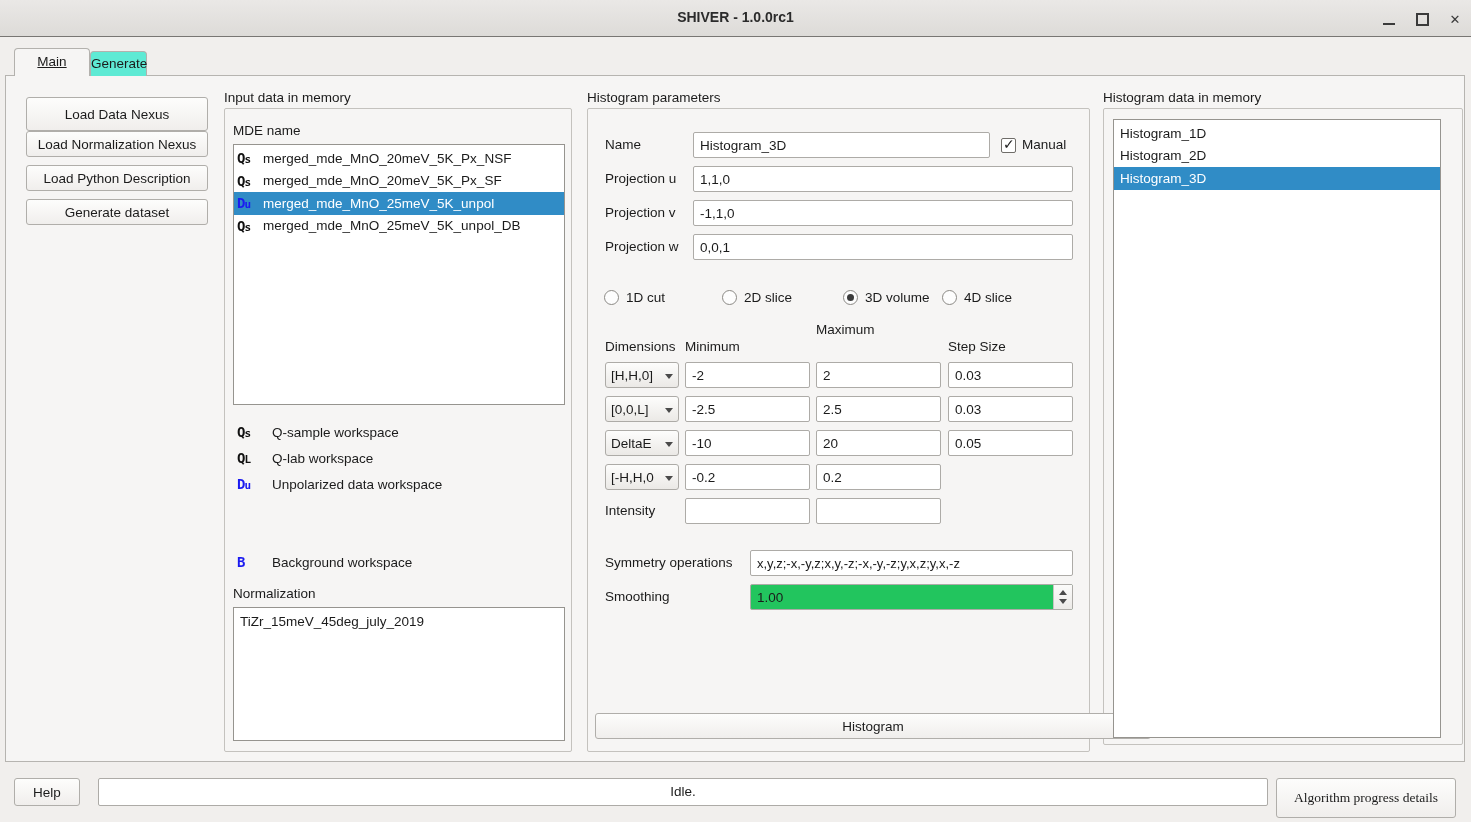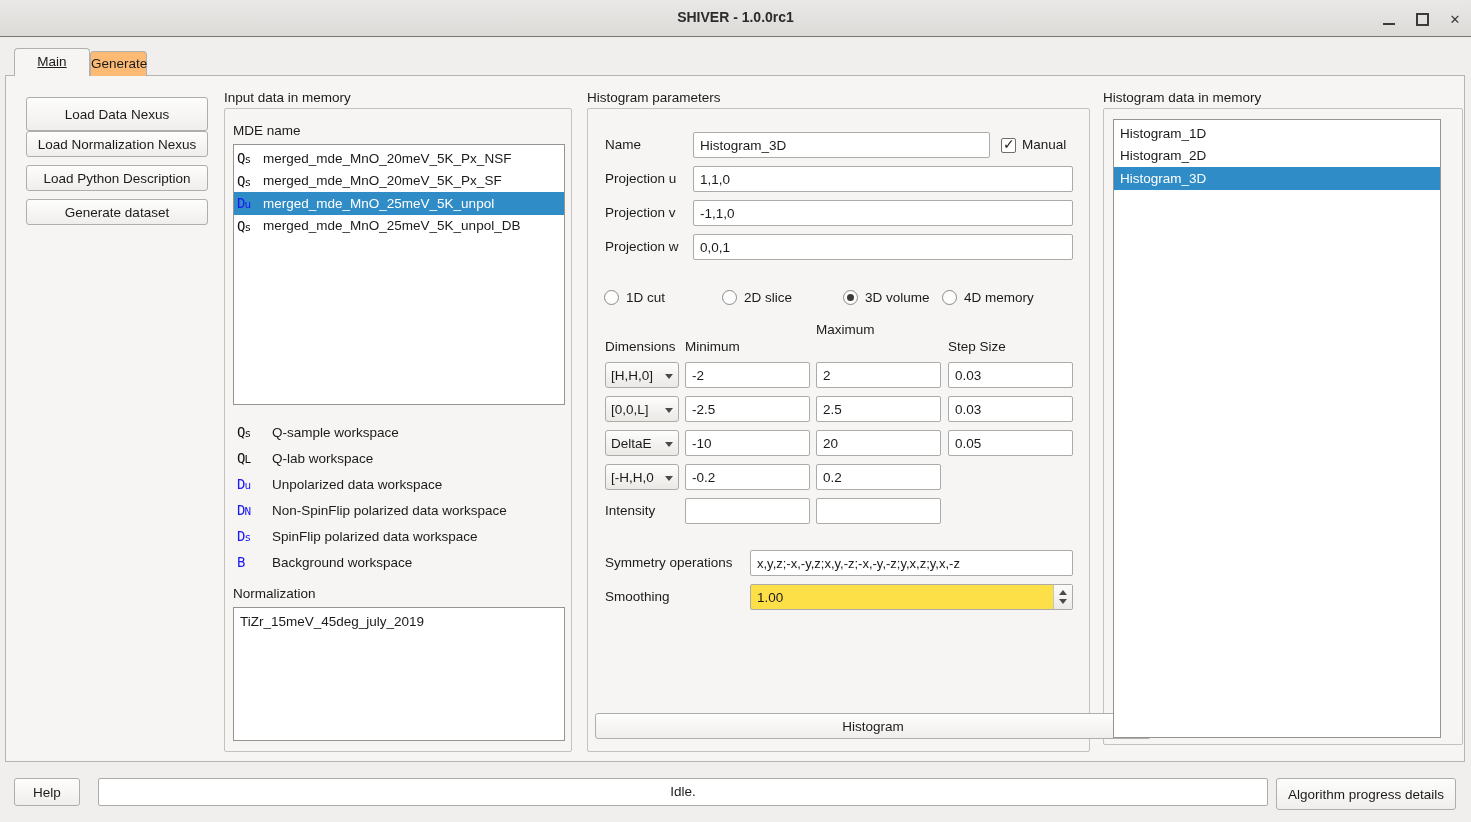--- a/index.html
+++ b/index.html
@@ -10,35 +10,35 @@
     background:linear-gradient(#eae8e6,#dddbd8);border-bottom:1px solid #787673;box-sizing:border-box;}
   .title{position:absolute;left:0;right:0;top:9px;text-align:center;font-weight:bold;font-size:14px;color:#2b2b2b;}
   .wbtn{position:absolute;top:7px;width:24px;height:24px;display:flex;align-items:center;justify-content:center;}
   .glyph-min{width:12px;height:2px;background:#3a3a3a;margin-top:10px;}
   .glyph-max{width:9px;height:9px;border:2px solid #3a3a3a;}
   .glyph-close::before{content:"\2715";font-size:13px;font-weight:bold;color:#3a3a3a;}
   
   .tab{position:absolute;box-sizing:border-box;border:1px solid #b3b1ad;border-bottom:none;
     border-radius:4px 4px 0 0;text-align:center;z-index:3;white-space:nowrap;}
   .tab.active{left:14px;top:48px;width:76px;height:28px;background:#f6f5f4;line-height:26px;text-decoration:underline;}
-  .tab.inactive{left:90px;top:51px;width:57px;height:25px;background:#fdba74;line-height:23px;}
+  .tab.inactive{left:90px;top:51px;width:57px;height:25px;background:#5eead4;line-height:23px;}
   .pane{position:absolute;left:5px;top:75px;width:1460px;height:687px;background:#f6f5f4;
     border:1px solid #b6b4b0;box-sizing:border-box;z-index:1;}
   
   .btn{position:absolute;box-sizing:border-box;background:linear-gradient(#fdfdfc,#f0eeec);
     border:1px solid #b0aeaa;border-radius:3px;display:flex;align-items:center;justify-content:center;
     color:#1b1b1b;z-index:2;white-space:nowrap;cursor:default;}
   .grouplabel{position:absolute;z-index:2;height:16px;line-height:16px;white-space:nowrap;}
   .groupbox{position:absolute;border:1px solid #c4c2be;border-radius:2px;box-sizing:border-box;z-index:1;}
   .listbox{position:absolute;background:#ffffff;border:1px solid #96948f;box-sizing:border-box;
     overflow:hidden;z-index:2;padding-top:2px;}
   .lrow{height:22.5px;display:flex;align-items:center;padding-left:3px;white-space:nowrap;}
   .lrow.plain{padding-left:6px;}
   .lrow.sel{background:#308cc6;color:#ffffff;}
-  .ws-icon{font-family:"DejaVu Sans Mono","Liberation Mono",monospace;font-weight:normal;
+  .ws-icon{font-family:"DejaVu Sans Mono","Liberation Mono",monospace;font-weight:bold;
     flex:0 0 26px;width:26px;letter-spacing:-1px;}
   .ws-icon .m{font-size:14px;}
   .ws-icon .s{font-size:11px;}
   .ws-icon.black{color:#111111;}
   .ws-icon.blue{color:#1a1af0;}
   .legrow{position:absolute;left:237px;height:22px;display:flex;align-items:center;z-index:2;white-space:nowrap;}
   .legrow .ws-icon{flex:0 0 35px;width:35px;}
   .flabel{position:absolute;height:26px;line-height:26px;z-index:2;white-space:nowrap;}
   .hdrlabel{position:absolute;height:20px;line-height:20px;z-index:2;white-space:nowrap;}
   .tinput{position:absolute;box-sizing:border-box;background:#fff;border:1px solid #adaba7;border-radius:2px;
@@ -46,21 +46,21 @@
   .checkbox{position:absolute;width:15px;height:15px;background:#fff;border:1px solid #6f6d69;
     border-radius:2px;box-sizing:border-box;z-index:2;}
   .checkbox.checked::after{content:"\2713";position:absolute;left:1px;top:-3px;font-size:14px;font-weight:bold;color:#222;}
   .radio{position:absolute;width:15px;height:15px;border:1px solid #8b8985;border-radius:50%;
     background:#fdfdfd;box-sizing:border-box;z-index:2;}
   .radio.selected::after{content:"";position:absolute;left:3px;top:3px;width:7px;height:7px;border-radius:50%;background:#3b3b3b;}
   .combo{position:absolute;box-sizing:border-box;background:linear-gradient(#fdfdfc,#ebe9e6);
     border:1px solid #adaba7;border-radius:3px;display:flex;align-items:center;padding:0 5px;z-index:2;white-space:nowrap;overflow:hidden;}
   .combo .arrow{position:absolute;right:5px;top:11px;width:0;height:0;
     border-left:4px solid transparent;border-right:4px solid transparent;border-top:5px solid #4a4a4a;}
-  .spinbox{position:absolute;box-sizing:border-box;background:#fde047;border:1px solid #adaba7;border-radius:2px;
+  .spinbox{position:absolute;box-sizing:border-box;background:#22c55e;border:1px solid #adaba7;border-radius:2px;
     z-index:2;display:flex;align-items:center;padding:0 6px;}
   .spinctrl{position:absolute;right:0;top:0;bottom:0;width:18px;border-left:1px solid #c7c5c1;
     display:flex;flex-direction:column;align-items:center;justify-content:center;gap:4px;background:linear-gradient(#fbfbfa,#eceae7);}
   .spin-up{width:0;height:0;border-left:4px solid transparent;border-right:4px solid transparent;border-bottom:5px solid #4a4a4a;}
   .spin-down{width:0;height:0;border-left:4px solid transparent;border-right:4px solid transparent;border-top:5px solid #4a4a4a;}
   .statusfield{text-align:center;}
 </style>
 </head>
 <body>
 
@@ -116,28 +116,20 @@
     <span>Q-sample workspace</span>
   </div>
   <div class="legrow" style="top:447px;">
     <span class="ws-icon black"><span class="m">Q</span><span class="s">L</span></span>
     <span>Q-lab workspace</span>
   </div>
   <div class="legrow" style="top:473px;">
     <span class="ws-icon blue"><span class="m">D</span><span class="s">u</span></span>
     <span>Unpolarized data workspace</span>
   </div>
-  <div class="legrow" style="top:499px;">
-    <span class="ws-icon blue"><span class="m">D</span><span class="s">N</span></span>
-    <span>Non-SpinFlip polarized data workspace</span>
-  </div>
-  <div class="legrow" style="top:525px;">
-    <span class="ws-icon blue"><span class="m">D</span><span class="s">s</span></span>
-    <span>SpinFlip polarized data workspace</span>
-  </div>
   <div class="legrow" style="top:551px;">
     <span class="ws-icon blue"><span class="m">B</span><span class="s"></span></span>
     <span>Background workspace</span>
   </div>
 
   <div class="grouplabel" style="left:233px;top:586px;">Normalization</div>
   <div class="listbox" style="left:233px;top:607px;width:332px;height:134px;">
     <div class="lrow plain">
       <span>TiZr_15meV_45deg_july_2019</span>
     </div>
@@ -158,21 +150,21 @@
   <div class="flabel" style="left:605px;top:234px;">Projection w</div>
   <input class="tinput" style="left: 693px; top: 234px; width: 380px; height: 26px;" value="0,0,1">
 
   <span class="radio" style="left:604px;top:290px;"></span>
   <div class="flabel" style="left:626px;top:285px;">1D cut</div>
   <span class="radio" style="left:722px;top:290px;"></span>
   <div class="flabel" style="left:744px;top:285px;">2D slice</div>
   <span class="radio selected" style="left:843px;top:290px;"></span>
   <div class="flabel" style="left:865px;top:285px;">3D volume</div>
   <span class="radio" style="left:942px;top:290px;"></span>
-  <div class="flabel" style="left:964px;top:285px;">4D memory</div>
+  <div class="flabel" style="left:964px;top:285px;">4D slice</div>
 
   <div class="hdrlabel" style="left:605px;top:337px;">Dimensions</div>
   <div class="hdrlabel" style="left:685px;top:337px;">Minimum</div>
   <div class="hdrlabel" style="left:816px;top:320px;">Maximum</div>
   <div class="hdrlabel" style="left:948px;top:337px;">Step Size</div>
 
   <div class="combo" style="left:605px;top:362px;width:74px;height:26px;">
     <span>[H,H,0]</span>
       <span class="arrow"></span>
   </div>
@@ -230,15 +222,15 @@
     <div class="lrow plain">
       <span>Histogram_2D</span>
     </div>
     <div class="lrow plain sel">
       <span>Histogram_3D</span>
     </div>
   </div>
 
   <div class="btn" style="left:14px;top:778px;width:66px;height:28px;">Help</div>
   <div class="tinput statusfield" style="left:98px;top:778px;width:1170px;height:28px;line-height:26px;">Idle.</div>
-  <div class="btn" style="left:1276px;top:778px;width:180px;height:32px;">Algorithm progress details</div>
+  <div class="btn" style="left:1276px;top:778px;width:180px;height:40px;font-family:Liberation Serif, serif;">Algorithm progress details</div>
 
 </div>
 
 </body></html>

